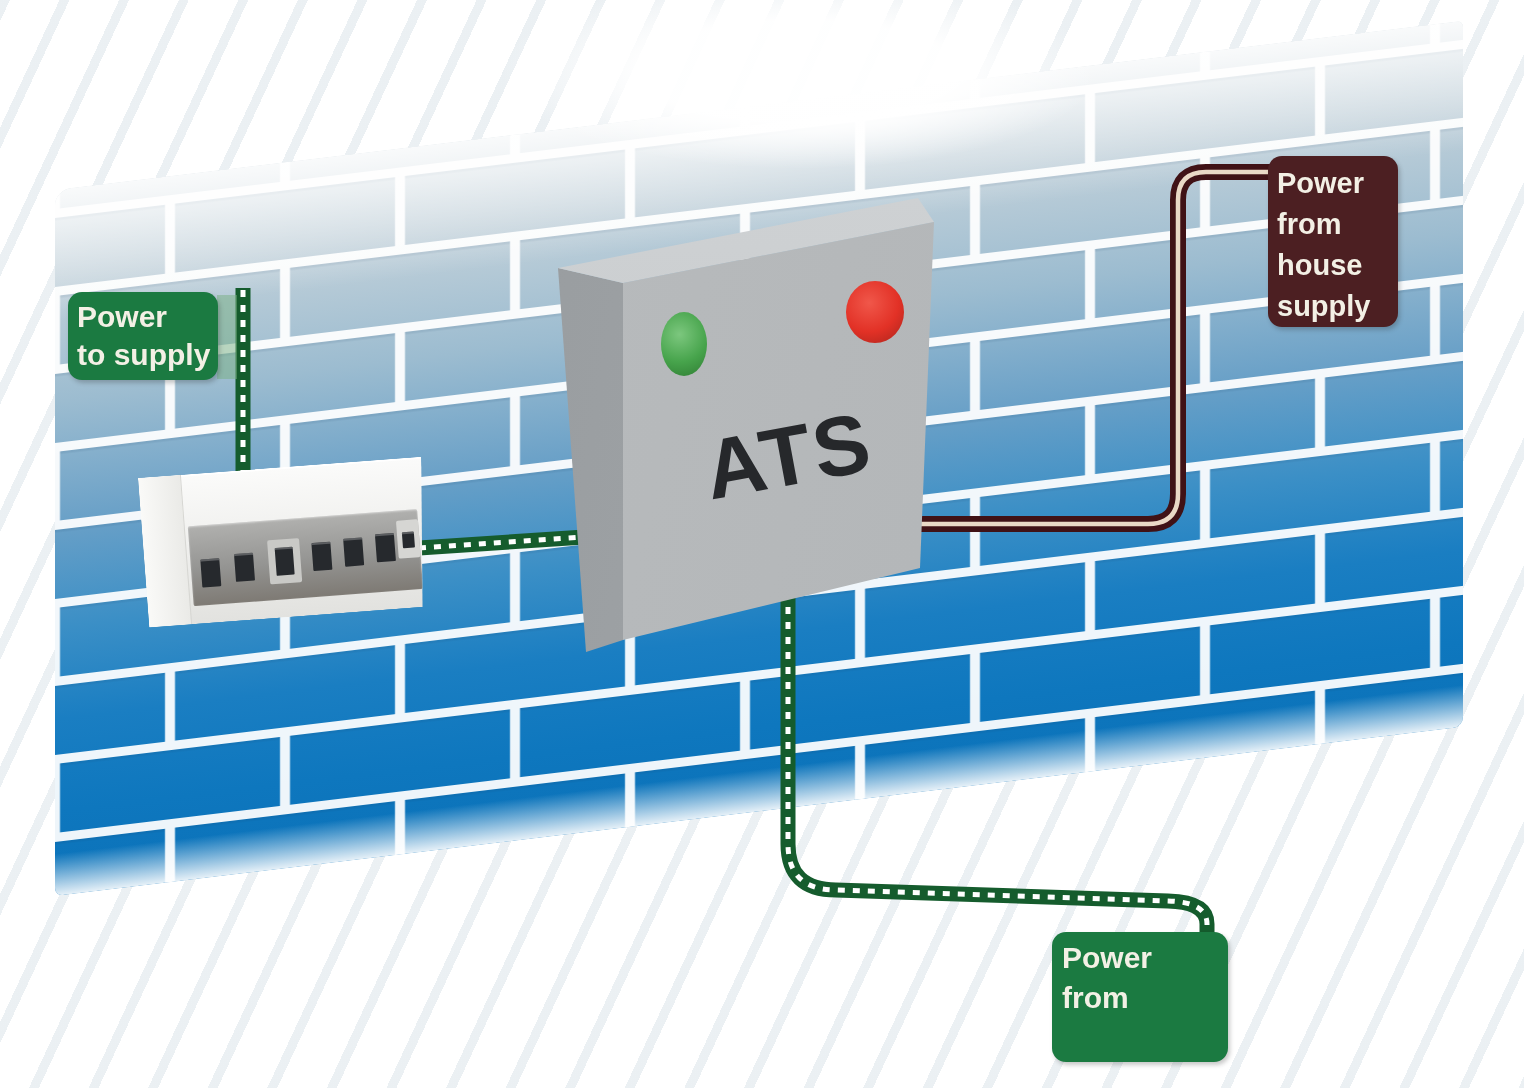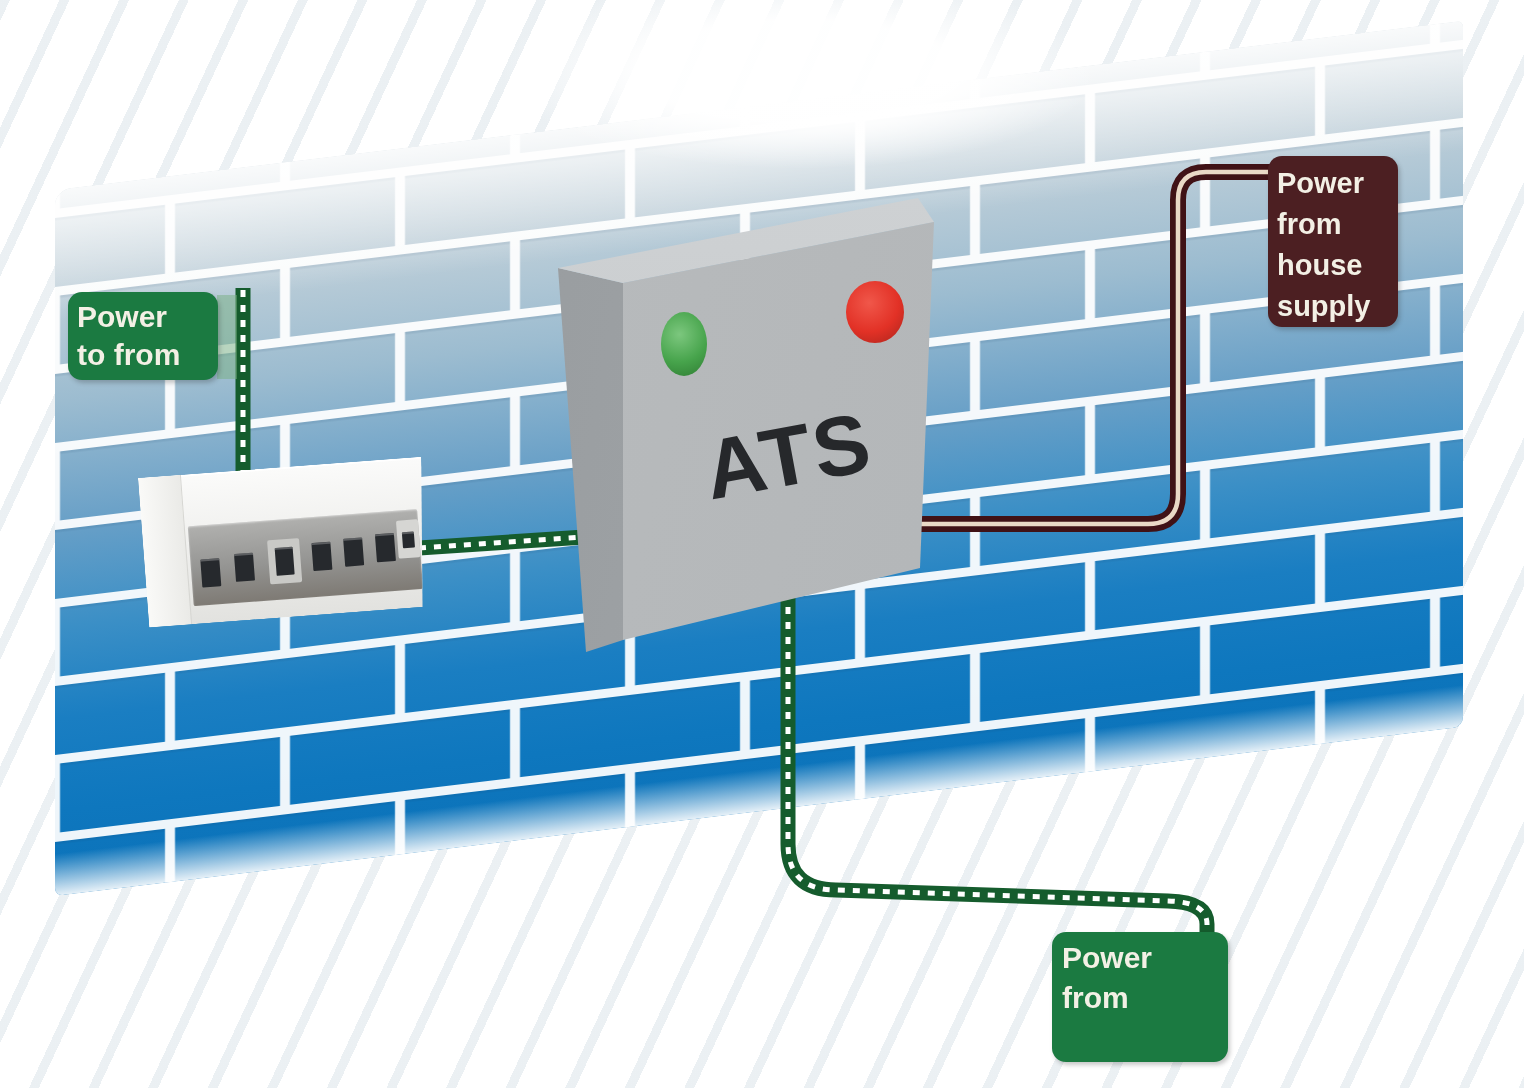--- a/index.html
+++ b/index.html
@@ -203,21 +203,21 @@
   <div class="ats-front"></div>
   <div class="light light-green"></div>
   <div class="light light-red"></div>
   <div class="ats-label">ATS</div>
 </div>
 
 <div class="ghost-strip"></div>
 
 <div class="tag tag-house">
   <div class="ln">Power</div>
-  <div class="ln">to from</div>
+  <div class="ln">to supply</div>
 </div>
 
 <div class="tag tag-main">
   <div class="ln">Power</div>
   <div class="ln">from</div>
   <div class="ln">house</div>
   <div class="ln">supply</div>
 </div>
 
 <div class="tag tag-gen">

